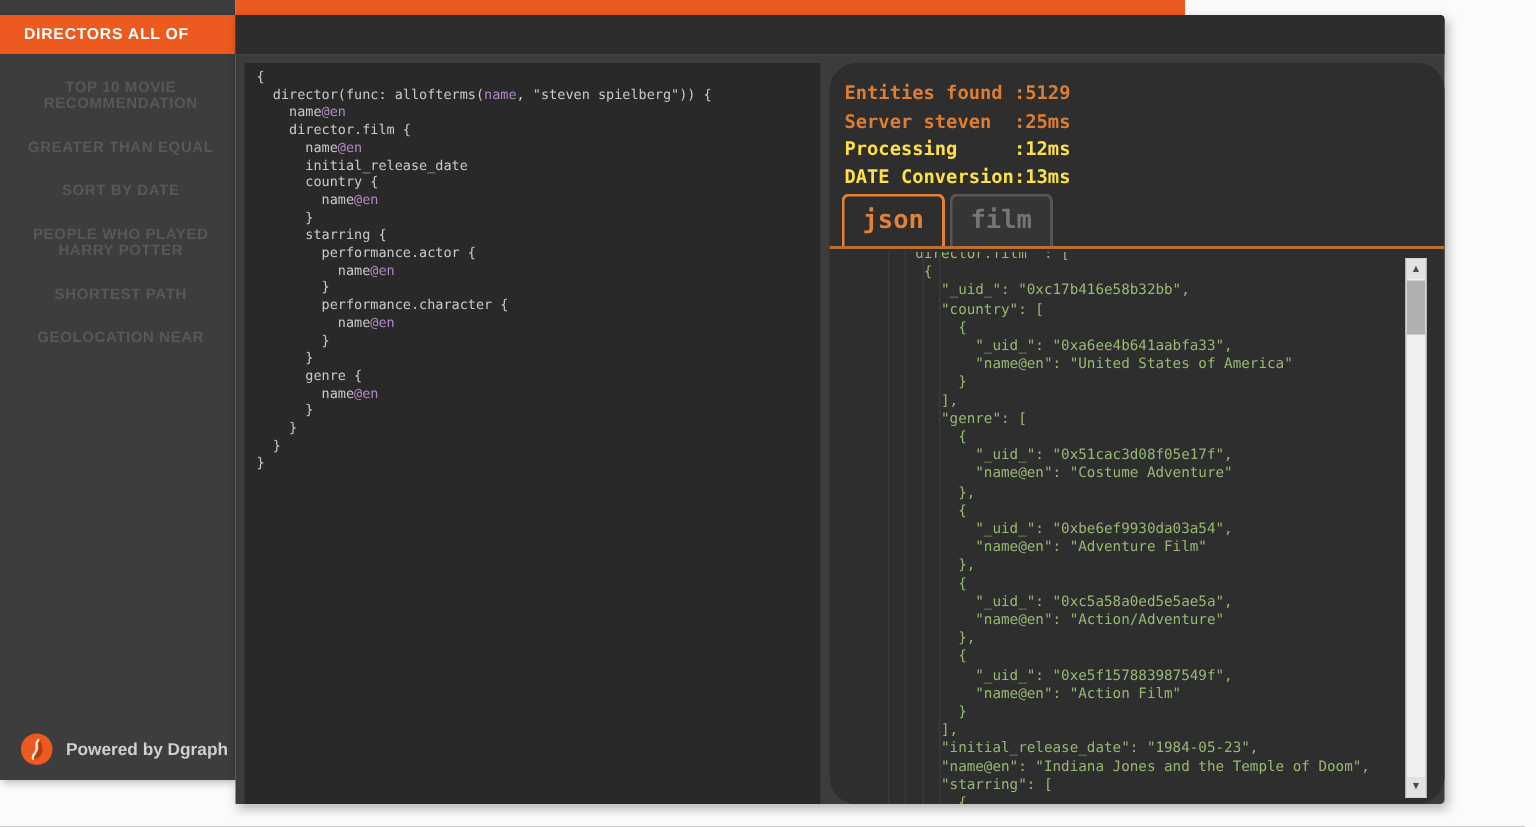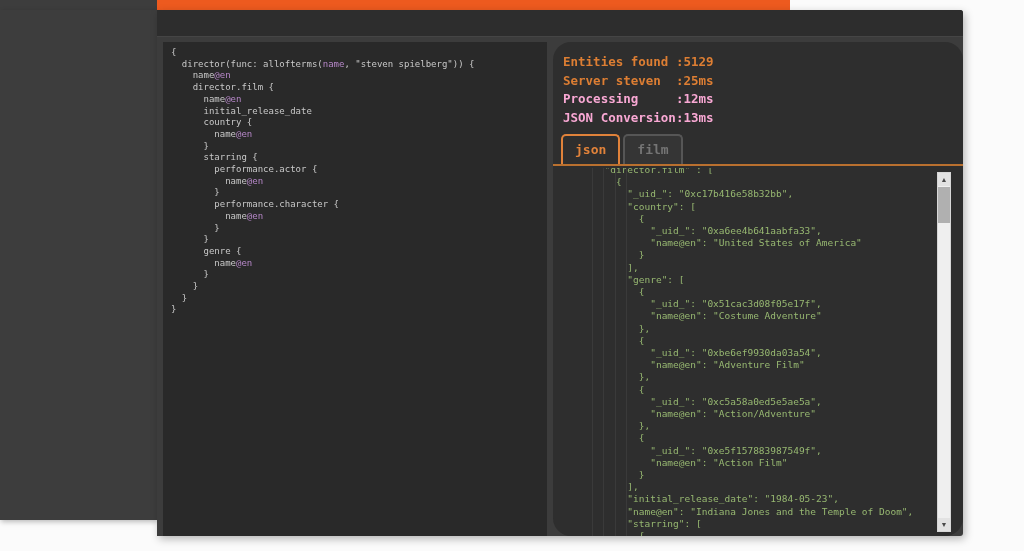--- a/index.html
+++ b/index.html
@@ -42,25 +42,25 @@
   
   .editor{position:absolute;left:6px;top:32px;width:384px;bottom:0;background:#292929;overflow:hidden;}
   .editor pre{font-family:"DejaVu Sans Mono", monospace;font-size:9px;line-height:11.7px;
     color:var(--code);padding:5px 0 0 8px;}
   .tp{color:var(--purple);}
 
   
   .results{position:absolute;left:396px;top:32px;right:0;bottom:0;background:#2e2e2e;overflow:hidden;border-radius:18px;}
   .stats{position:absolute;left:10px;top:12px;font-family:"DejaVu Sans Mono", monospace;
     font-size:12.5px;font-weight:bold;}
-  .stat-row{height:18.5px;color:#f9a8d4;white-space:pre;}
+  .stat-row{height:18.5px;color:#fde047;white-space:pre;}
   .stat-row.hl{color:var(--stats-orange);}
   .stat-label{display:inline-block;width:113px;}
   .tabs{position:absolute;left:8px;top:93px;height:29px;display:flex;align-items:flex-end;
-    font-family:"DejaVu Sans Mono", monospace;font-size:13px;font-weight:bold;}
+    font-family:"DejaVu Sans Mono", monospace;font-size:17px;font-weight:bold;}
   .tab{padding:6px 12px 7px 12px;border:2px solid #565656;border-bottom:none;
     border-radius:5px 5px 0 0;color:#757575;background:#353535;margin-right:3px;cursor:pointer;}
   .tab.active{border-color:var(--tab-orange);color:var(--tab-orange);background:#2e2e2e;}
   .tab-underline{position:absolute;left:0;right:0;top:122px;height:2px;background:var(--underline);}
 
   
   .json-area{position:absolute;left:0;right:0;top:126px;bottom:0;overflow:hidden;}
   .json-area pre{font-family:"DejaVu Sans Mono", monospace;font-size:9.5px;line-height:12.2px;
     color:var(--json-green);padding-left:40px;margin-top:-4px;white-space:pre;}
   .guide{position:absolute;top:0;bottom:0;width:1px;background:#3a3a3a;}
@@ -76,35 +76,53 @@
   .sb-thumb{position:absolute;left:0;top:14px;width:12px;height:36px;background:#b0b0b0;cursor:grab;}
 </style>
 </head>
 <body>
 
 <div class="page">
   <div class="topstrip-dark"></div>
   <div class="topstrip-orange"></div>
 
   <aside class="sidebar">
+    <div id="sidebar-items">
+        <div class="side-item active">DIRECTORS ALL OF</div>
+        <div class="side-item">TOP 10 MOVIE RECOMMENDATION</div>
+        <div class="side-item">GREATER THAN EQUAL</div>
+        <div class="side-item">SORT BY DATE</div>
+        <div class="side-item">PEOPLE WHO PLAYED HARRY POTTER</div>
+        <div class="side-item">SHORTEST PATH</div>
+        <div class="side-item">GEOLOCATION NEAR</div>
+      </div>
+    <div class="sidebar-footer">
+      <span class="logo">
+        <svg width="21" height="21" viewBox="0 0 21 21">
+          <path d="M12.8 3.6 C 9.2 6.2, 13.6 8.0, 11.4 11.2 C 9.6 13.8, 7.8 14.6, 8.6 17.2 C 12.6 16.4, 15.2 13.4, 14.4 10.0 C 13.9 7.9, 13.4 5.6, 12.8 3.6 Z" fill="#b63e0e"></path>
+          <path d="M11.6 4.4 C 8.4 7.4, 12.2 9.2, 9.6 12.6 C 8.0 14.6, 7.4 15.6, 8.0 16.8" stroke="#ffe9dd" stroke-width="1.6" fill="none" stroke-linecap="round"></path>
+        </svg>
+      </span>
+      <span class="footer-label">Powered by Dgraph</span>
+    </div>
   </aside>
 
   <main class="panel">
     <div class="panel-header"></div>
 
     <section class="editor">
       <pre id="query-code"><div>{</div><div>  director(func: allofterms(<span class="tp">name</span>, "steven spielberg")) {</div><div>    name<span class="tp">@en</span></div><div>    director.film {</div><div>      name<span class="tp">@en</span></div><div>      initial_release_date</div><div>      country {</div><div>        name<span class="tp">@en</span></div><div>      }</div><div>      starring {</div><div>        performance.actor {</div><div>          name<span class="tp">@en</span></div><div>        }</div><div>        performance.character {</div><div>          name<span class="tp">@en</span></div><div>        }</div><div>      }</div><div>      genre {</div><div>        name<span class="tp">@en</span></div><div>      }</div><div>    }</div><div>  }</div><div>}</div></pre>
     </section>
 
     <section class="results">
       <div class="stats" id="stats">
           <div class="stat-row hl"><span class="stat-label">Entities found</span><span class="stat-value">:5129</span></div>
           <div class="stat-row hl"><span class="stat-label">Server steven</span><span class="stat-value">:25ms</span></div>
           <div class="stat-row"><span class="stat-label">Processing</span><span class="stat-value">:12ms</span></div>
-          <div class="stat-row"><span class="stat-label">JSON Conversion</span><span class="stat-value">:13ms</span></div>
+          <div class="stat-row"><span class="stat-label">DATE Conversion</span><span class="stat-value">:13ms</span></div>
         </div>
       <div class="tabs" id="tabs">
           <div class="tab active">json</div>
           <div class="tab">film</div>
         </div>
       <div class="tab-underline"></div>
       <div class="json-area">
         <div class="guide g0"></div>
         <div class="guide g1"></div>
         <div class="guide g2"></div>

